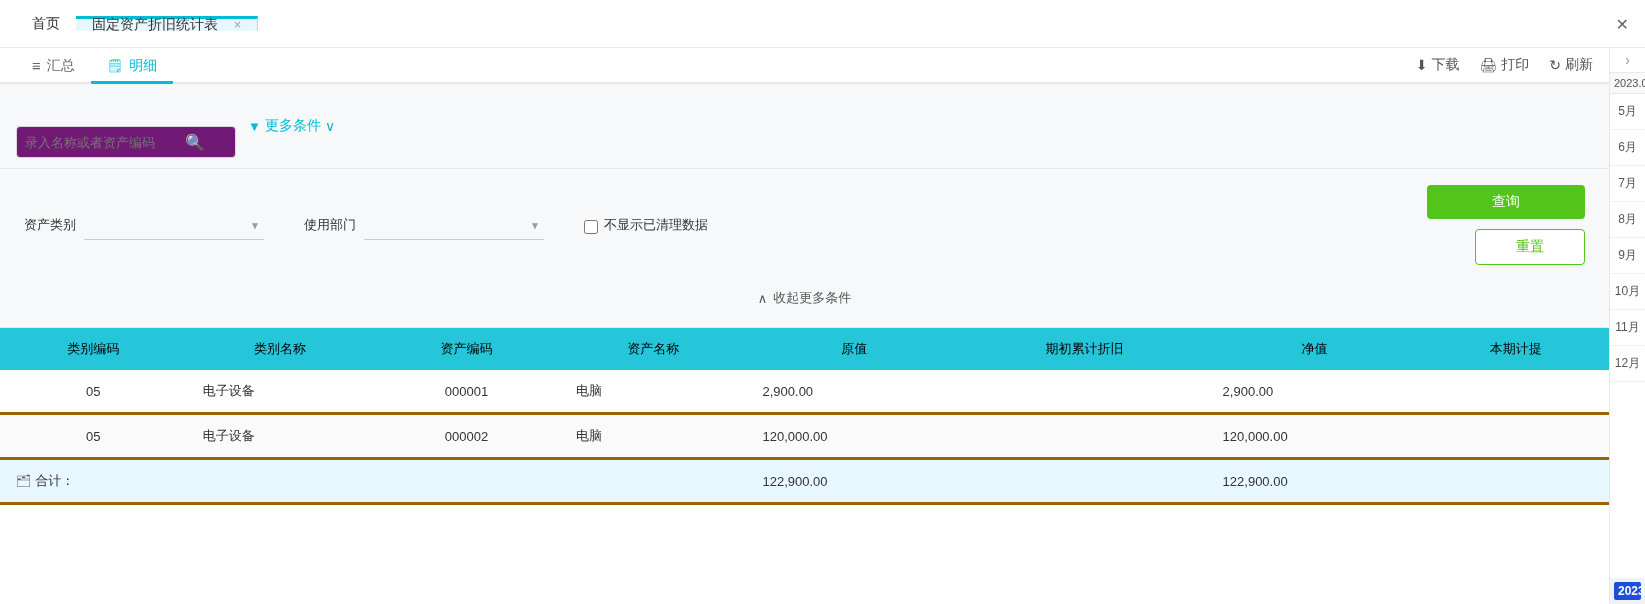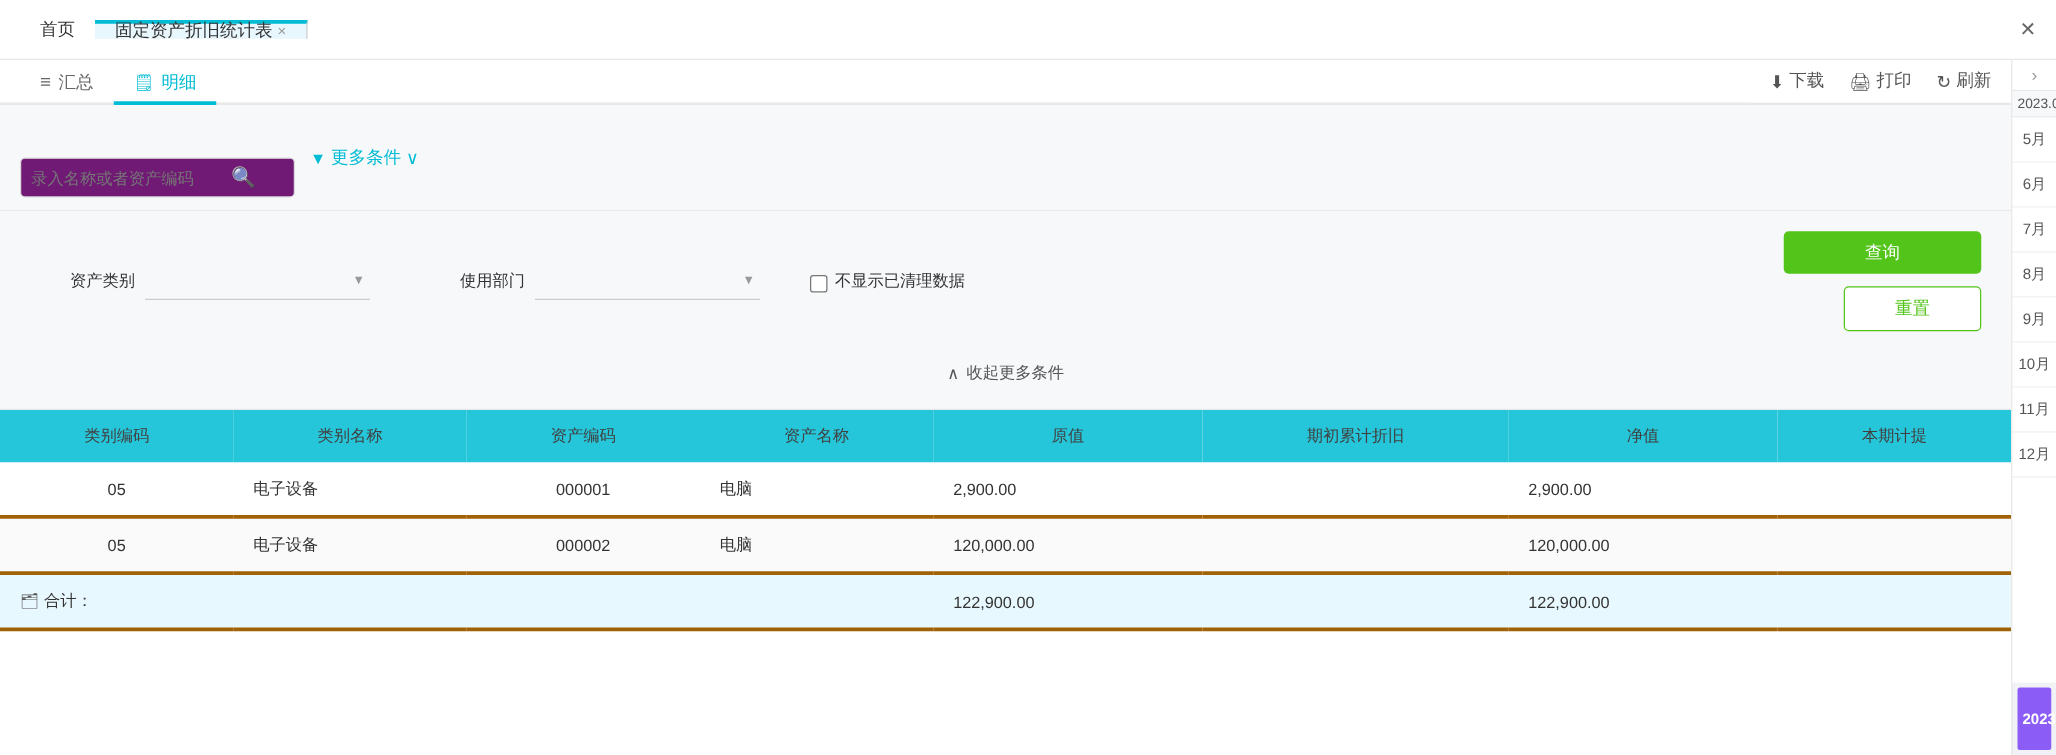--- a/index.html
+++ b/index.html
@@ -38,21 +38,21 @@
       display: flex;
       align-items: center;
       background: #e8f6fd;
       border-top: 3px solid #00bcd4;
       border-right: 1px solid #d0d0d0;
       height: 100%;
       padding: 0 16px;
       color: #333;
       font-size: 14px;
       cursor: pointer;
-      gap: 4px;
+      gap: 16px;
     }
     .nav-tab .close-icon {
       font-size: 12px;
       color: #999;
       cursor: pointer;
     }
     .nav-close-right {
       position: absolute;
       right: 16px;
       top: 50%;
@@ -172,21 +172,20 @@
     }
     .filter-item {
       display: flex;
       align-items: center;
       gap: 8px;
     }
     .filter-label {
       color: #333;
       font-size: 13px;
       white-space: nowrap;
-      margin-left: 32px;
     }
     .filter-select {
       width: 180px;
       height: 30px;
       border: none;
       border-bottom: 1px solid #ccc;
       background: transparent;
       font-size: 13px;
       color: #333;
       cursor: pointer;
@@ -265,21 +264,21 @@
     .table-wrap {
       flex: 1;
       overflow: auto;
     }
     table {
       width: 100%;
       border-collapse: collapse;
     }
     thead tr {
       background: #26c6da;
-      color: #404040;
+      color: #000000;
       border-radius: 11px;
     }
     thead th {
       padding: 12px 16px;
       text-align: center;
       font-size: 13px;
       font-weight: 500;
       white-space: nowrap;
     }
     tbody tr {
@@ -332,25 +331,25 @@
       align-items: center;
       justify-content: center;
       height: 36px;
       font-size: 12px;
       color: #555;
       cursor: pointer;
       border-bottom: 1px solid #f0f0f0;
       writing-mode: horizontal-tb;
     }
     .year-badge {
-      background: #8b5cf6;
+      background: #1d4ed8;
       color: #fff;
       font-size: 12px;
       font-weight: bold;
-      padding: 18px 4px;
+      padding: 2px 4px;
       border-radius: 2px;
       text-align: center;
     }
   </style>
 </head>
 <body>
 
 <div class="top-nav">
   <span class="nav-home">首页</span>
   <div class="nav-tab">

